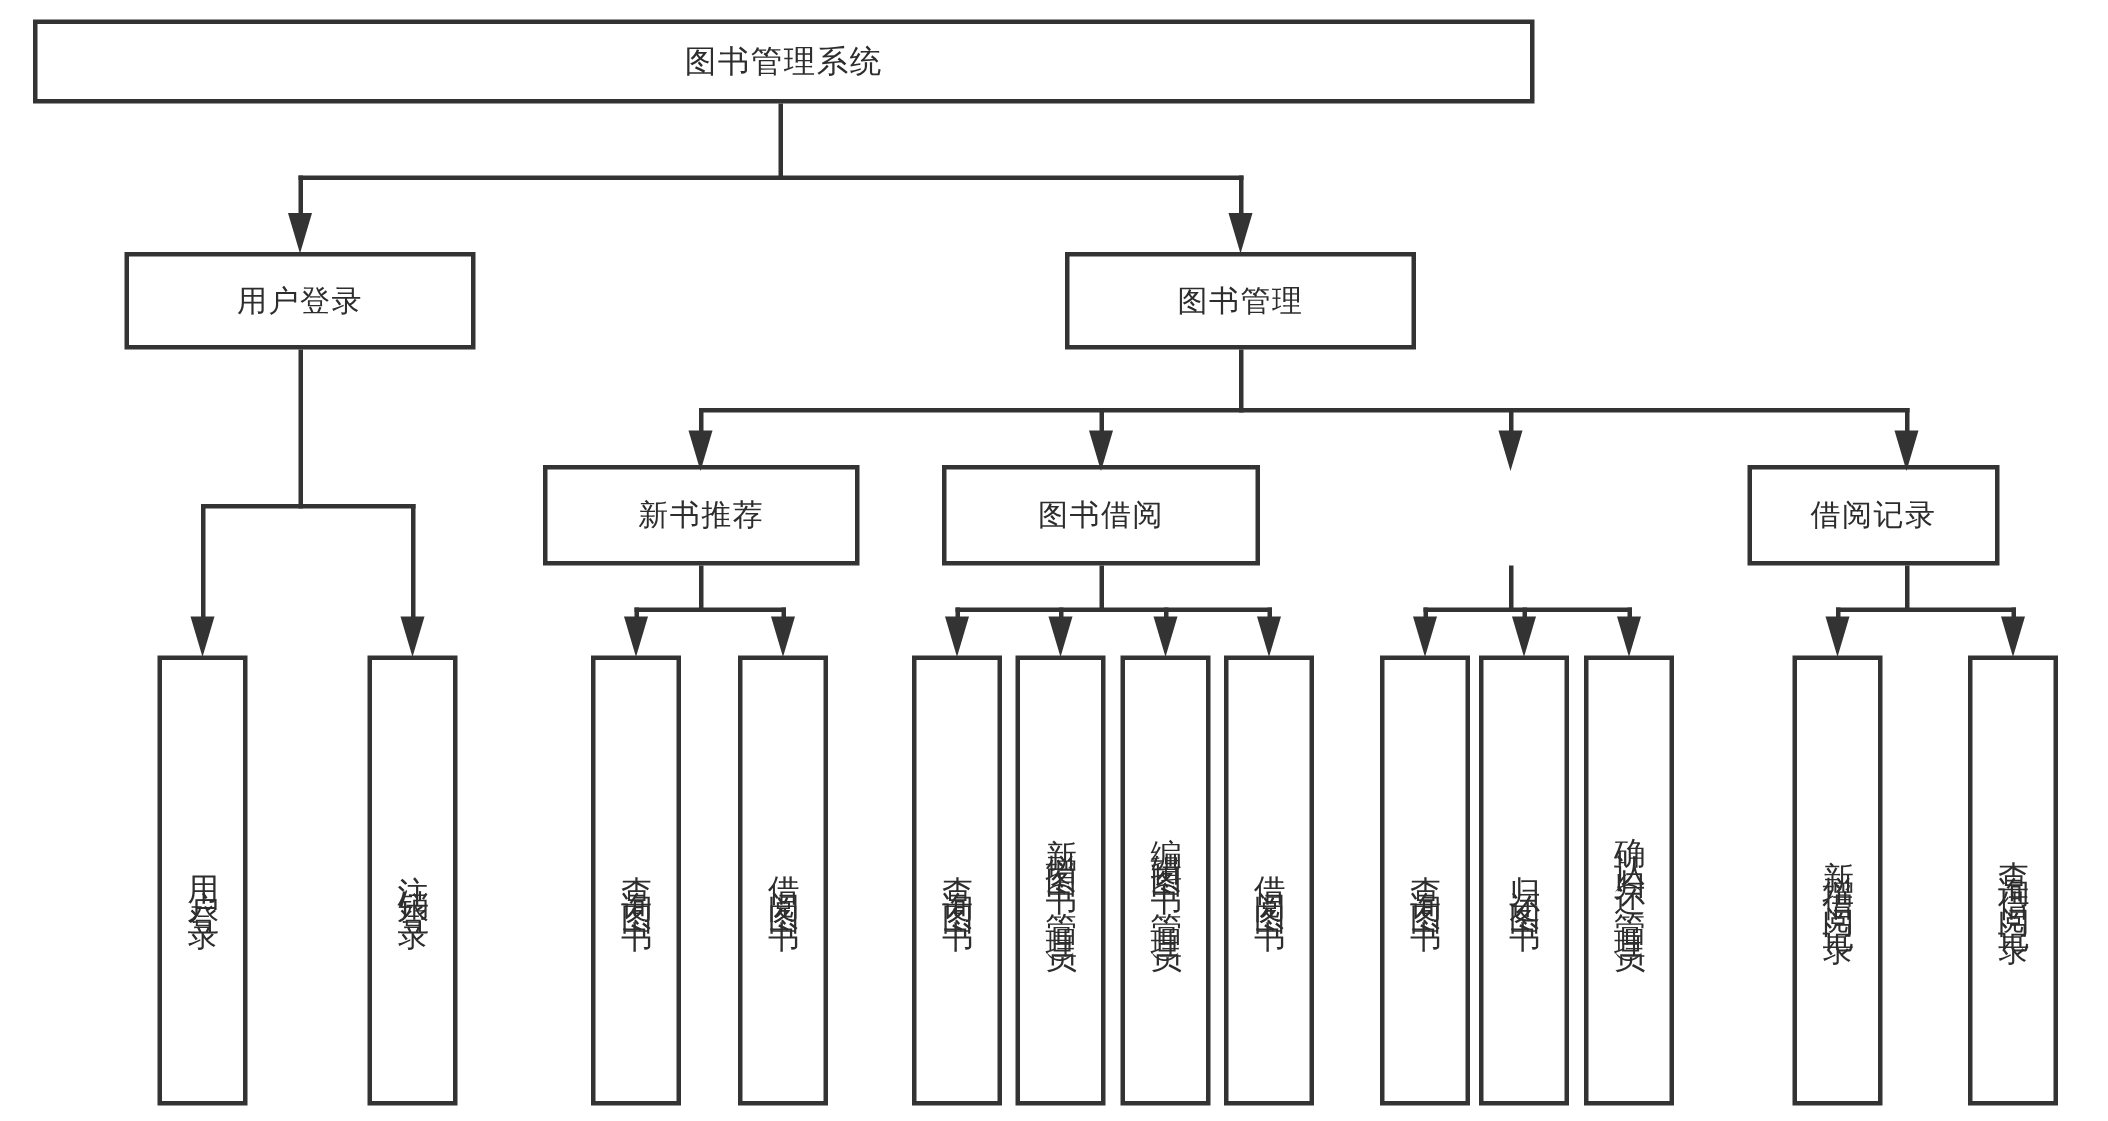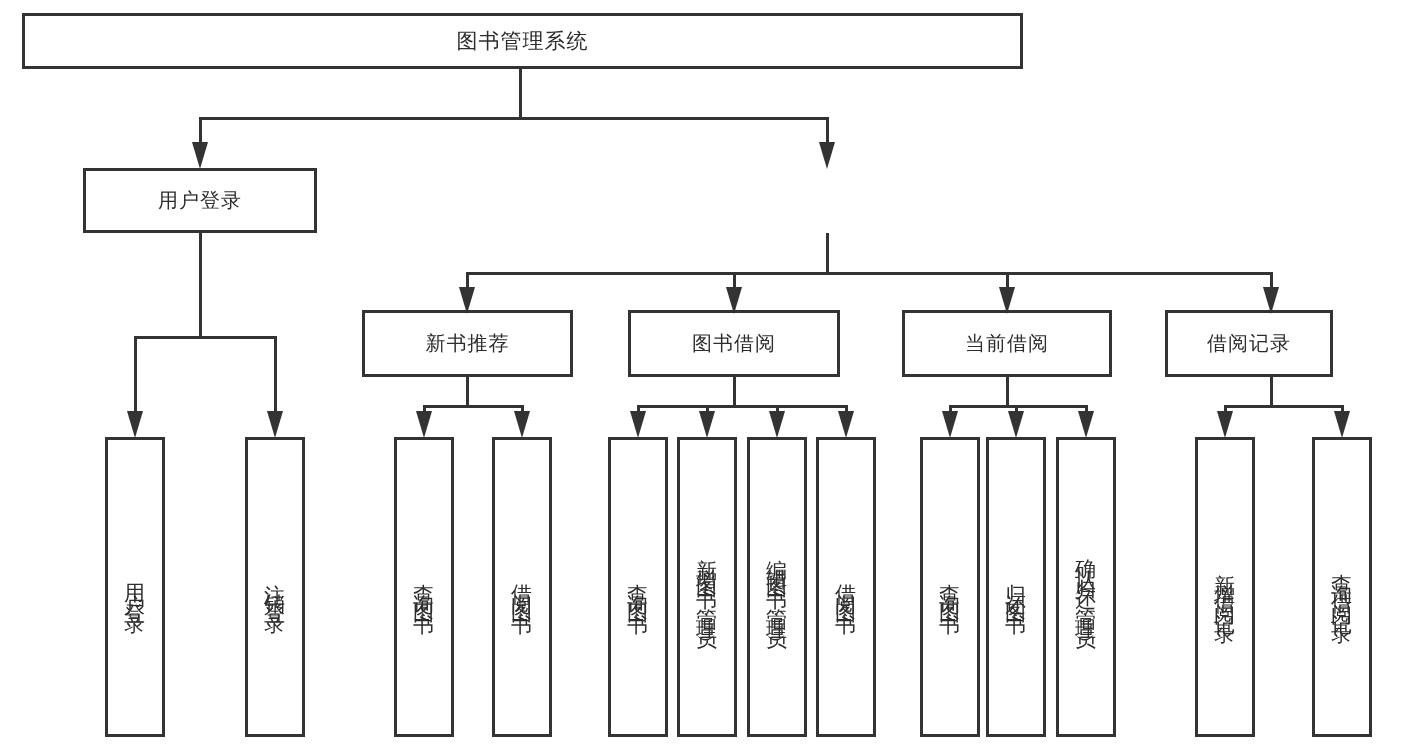--- a/index.html
+++ b/index.html
@@ -18,20 +18,21 @@
   }
   .box{
     position:absolute;
     box-sizing:border-box;
     border:3px solid var(--line);
     background:#fff;
     display:flex;
     align-items:center;
     justify-content:center;
     color:var(--text);
+    font-family:Liberation Serif, serif;
   }
   .box.h span{
     font-size:20px;
     letter-spacing:1px;
     white-space:nowrap;
   }
   .box.root span{font-size:21px;}
   .box.v span{
     writing-mode:vertical-lr;
     text-orientation:mixed;
@@ -64,29 +65,29 @@
 
 <div class="canvas">
 
   <div class="box h root" style="left:22px;top:13px;width:1001px;height:56px">
     <span>图书管理系统</span>
   </div>
 
   <div class="box h" style="left:83px;top:168px;width:234px;height:65px">
     <span>用户登录</span>
   </div>
+  <div class="box h" style="left:710px;top:168px;width:234px;height:65px">
+    <span>图书管理</span>
+  </div>
 
   <div class="box h" style="left:628px;top:310px;width:212px;height:67px">
     <span>图书借阅</span>
   </div>
   <div class="box h" style="left:362px;top:310px;width:211px;height:67px">
     <span>新书推荐</span>
-  </div>
-  <div class="box h" style="left:902px;top:310px;width:210px;height:67px">
-    <span>当前借阅</span>
   </div>
   <div class="box h" style="left:1165px;top:310px;width:168px;height:67px">
     <span>借阅记录</span>
   </div>
 
   <div class="box v" style="left:105px;top:437px;width:60px;height:300px">
     <span>用户登录</span>
   </div>
   <div class="box v" style="left:245px;top:437px;width:60px;height:300px">
     <span>注销登录</span>

